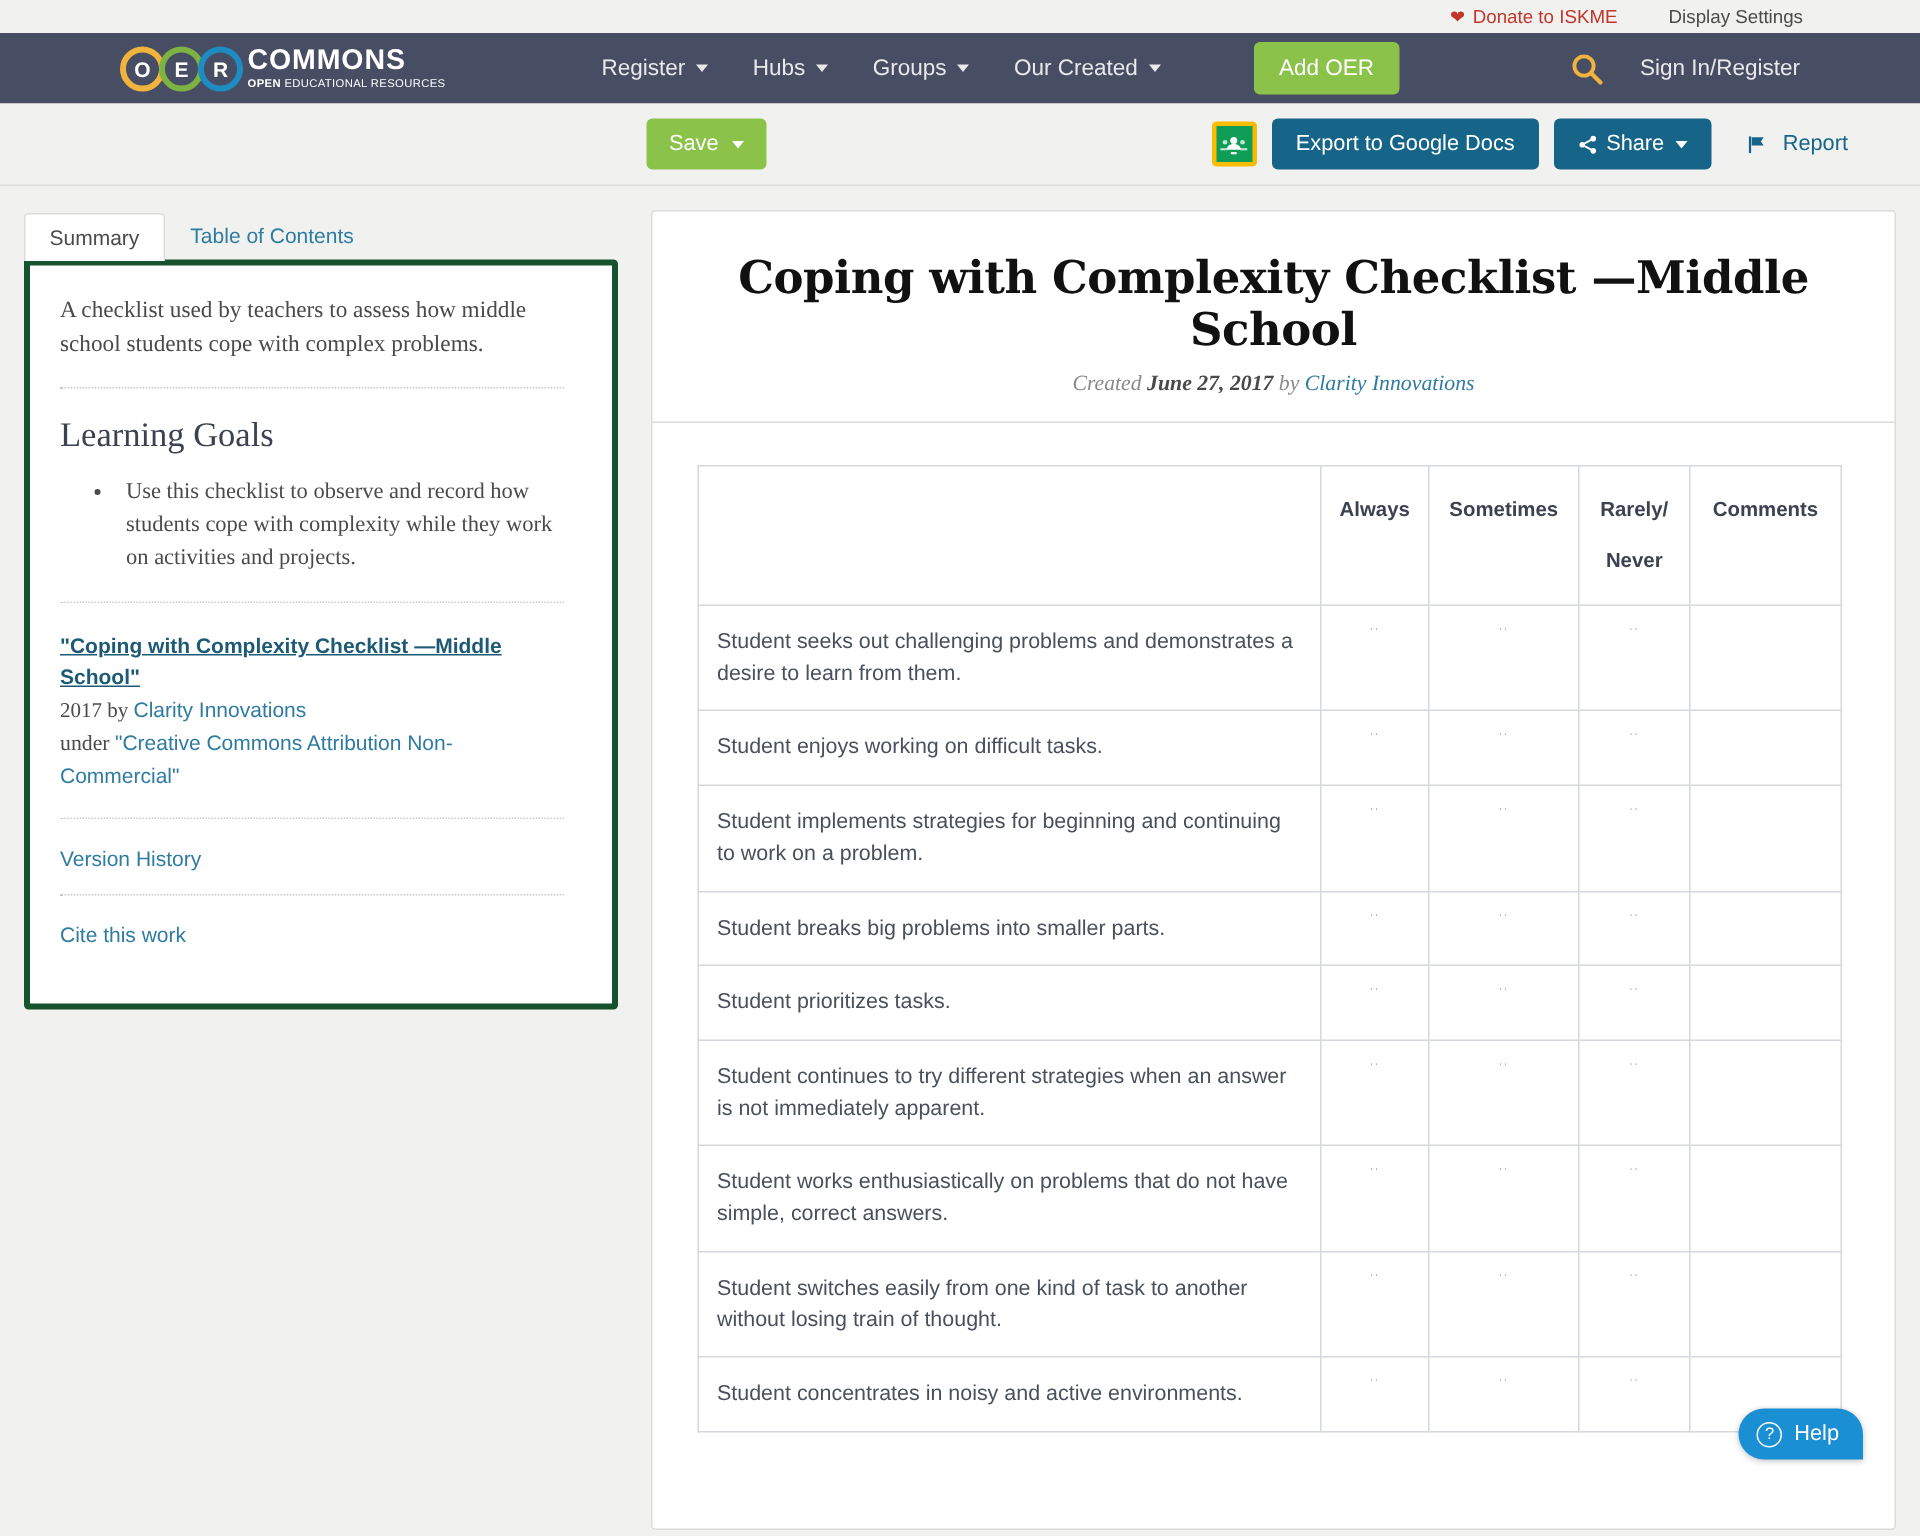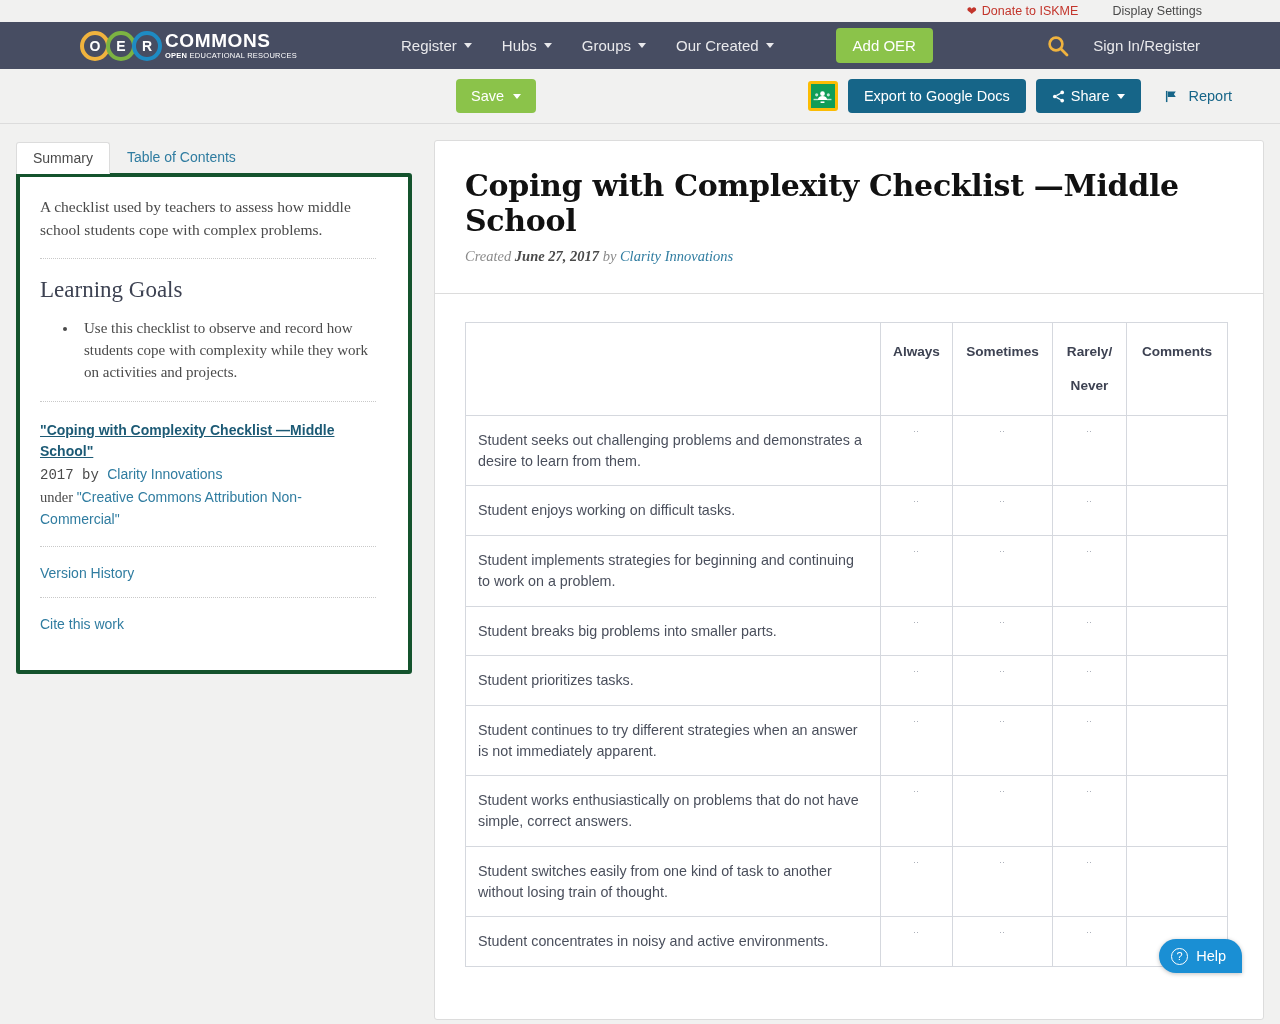--- a/index.html
+++ b/index.html
@@ -137,21 +137,21 @@
   .action-bar {
     height: 55px;
     background: #f1f1f0;
     border-bottom: 1px solid #dcdcdc;
     display: flex;
     align-items: center;
     position: relative;
   }
   .save-btn {
     position: absolute;
-    left: 456px;
+    left: 431px;
     background: #8bc34a;
     color: #fff;
     border: none;
     border-radius: 4px;
     font-size: 14.5px;
     padding: 9px 15px;
     cursor: pointer;
     font-family: inherit;
     display: flex; align-items: center; gap: 9px;
   }
@@ -277,21 +277,21 @@
   .cite-block { font-size: 14.5px; line-height: 1.52; margin-bottom: 16px; }
   .cite-title {
     color: #1c5a75;
     font-weight: bold;
     font-family: "Liberation Sans", sans-serif;
     font-size: 14px;
     display: block;
   }
   .cite-year {
     color: #4a4a4a;
-    font-family: Liberation Mono, monospace;
+    font-family: Liberation Serif, serif;
     font-size: 14px;
   }
   .cite-link {
     color: #2f7ca0;
     text-decoration: none;
     font-family: "Liberation Sans", sans-serif;
     font-size: 14px;
   }
   .cite-under {
     color: #4a4a4a;
@@ -309,22 +309,23 @@
 
   
   .doc-col { flex: 1; min-width: 0; }
   .doc-card {
     background: #fff;
     border: 1px solid #dcdcdc;
     border-radius: 3px;
     min-height: 880px;
   }
   .doc-header {
-    padding: 28px 30px 28px 30px;
+    padding: 28px 30px 16px 30px;
     border-bottom: 1px solid #dcdcdc;
+    text-align: center;
   }
   .doc-title {
     font-family: "DejaVu Serif", serif;
     font-size: 30px;
     font-weight: bold;
     color: #111;
     margin: 0 0 10px 0;
     line-height: 1.15;
     letter-spacing: -0.3px;
   }

